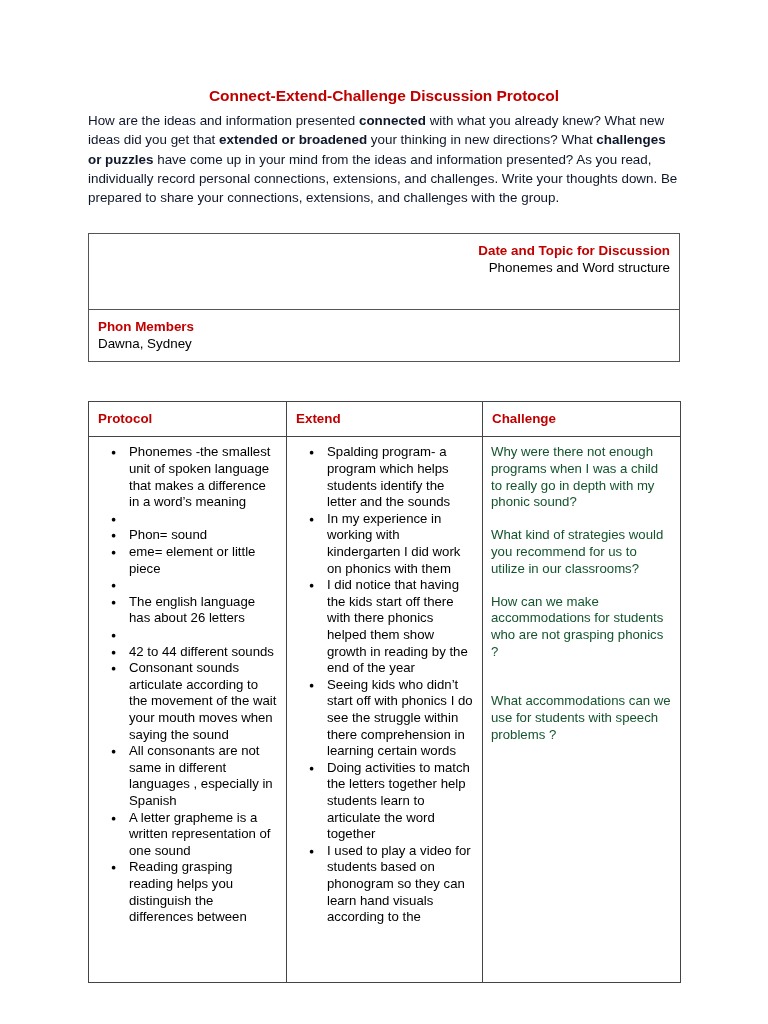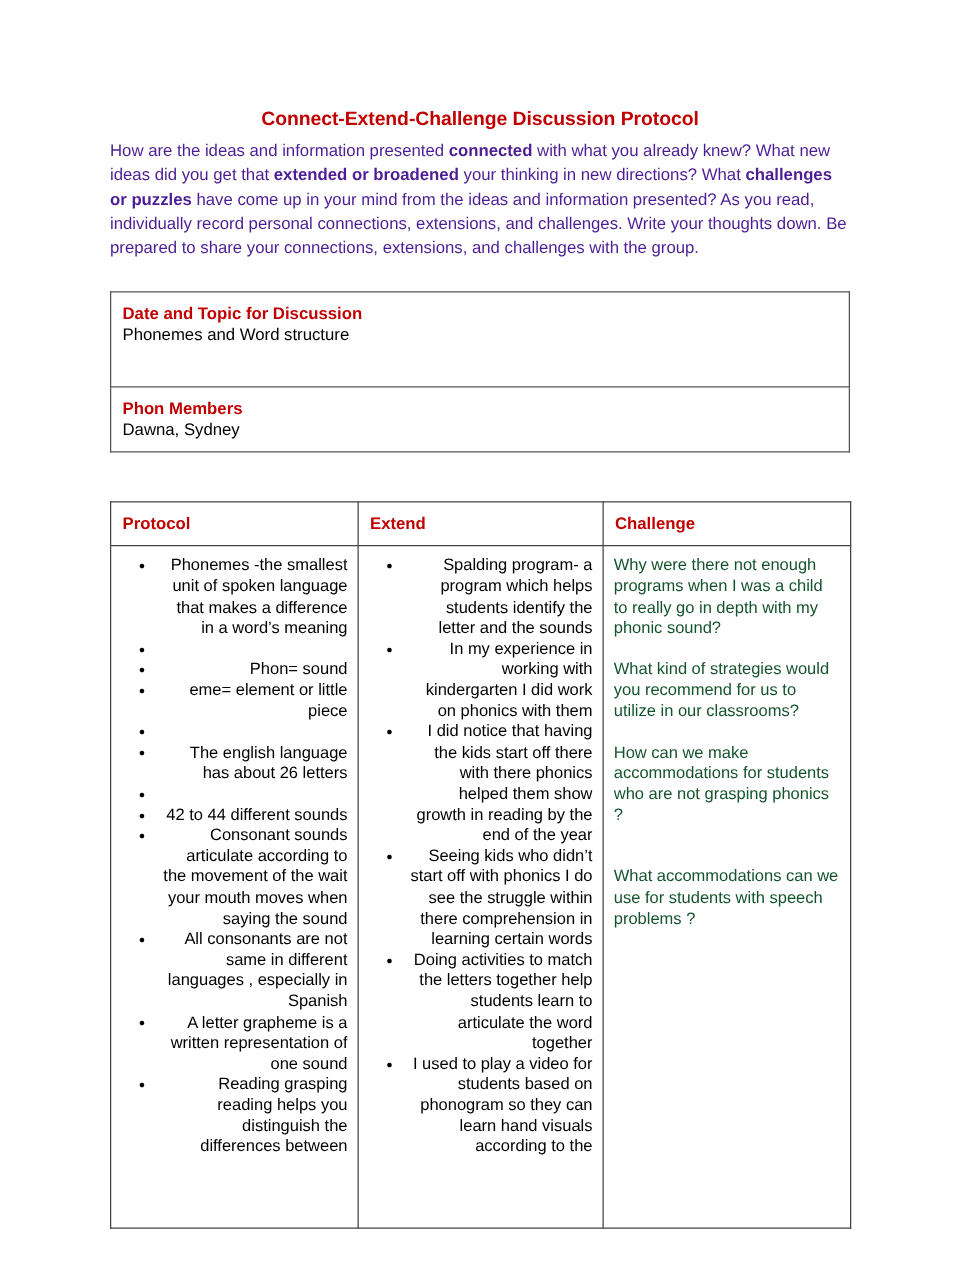--- a/index.html
+++ b/index.html
@@ -41,38 +41,38 @@
     color: #C00000;
     line-height: 20px;
     letter-spacing: -0.05px;
   }
 
   
   .intro {
     margin: 5px 0 0 0;
     font-size: 13.4px;
     line-height: 19.3px;
-    color: #4c1d95;
+    color: #0f172a;
     text-align: left;
   }
   .intro b { font-weight: bold; }
 
   
   .info-table {
     margin-top: 26px;
     width: 592px;
     border-collapse: collapse;
     table-layout: fixed;
   }
   .info-table td {
     border: 1px solid #555555;
     padding: 8px 9px 9px 9px;
     vertical-align: top;
   }
-  .info-cell-date { height: 58px; }
+  .info-cell-date { height: 58px; text-align: right; }
   .info-cell-group { height: 34px; }
   .field-label {
     font-size: 13.4px;
     font-weight: bold;
     color: #C00000;
     line-height: 17px;
   }
   .field-value {
     font-size: 13.4px;
     color: #000000;
@@ -113,21 +113,20 @@
   .cell-inner {
     height: 532px;
     overflow: hidden;
   }
 
   
   ul.bullets {
     margin: 0;
     padding: 0 0 0 32px;
     list-style: none;
-    text-align: right;
   }
   ul.bullets li {
     position: relative;
     font-size: 13.2px;
     line-height: 16.6px;
     color: #000000;
     margin: 0;
     padding: 0;
     min-height: 16.6px;
   }

